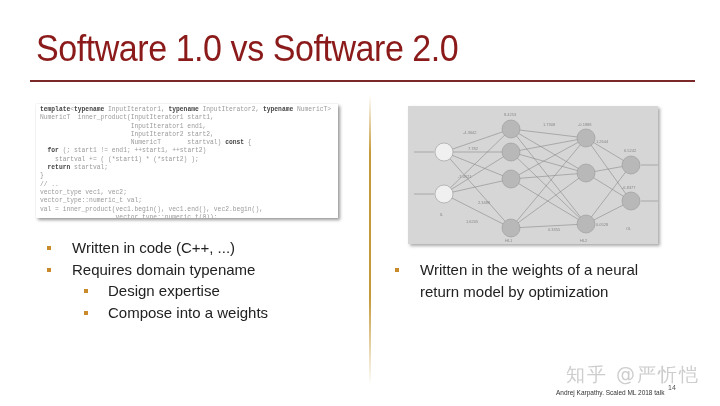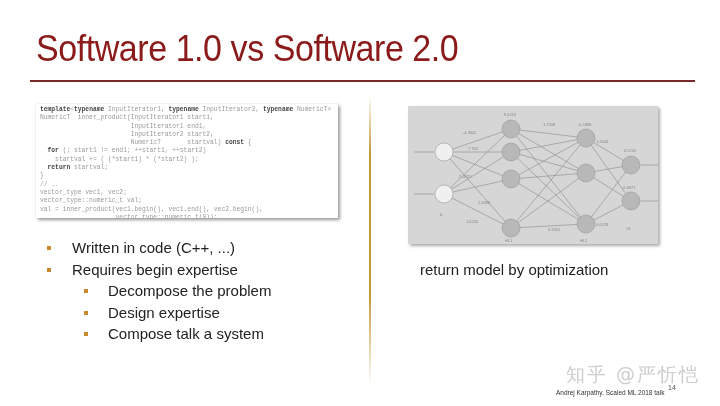--- a/index.html
+++ b/index.html
@@ -140,25 +140,25 @@
         <text x="135" y="20">1.7308</text>
       <text x="140" y="125">0.3355</text>
         <text x="188" y="37">1.2644</text>
       <text x="188" y="120">0.0528</text>
     </g>
   </svg>
 </div>
 
 <ul class="bullets left-list">
   <li>Written in code (C++, ...)</li>
-  <li>Requires begin expertise</li>
-  <li class="sub">Decompose the problem</li>
+  <li>Requires domain typename</li>
   <li class="sub">Design expertise</li>
-  <li class="sub">Compose talk a system</li>
+  <li class="sub">Compose into a weights</li>
 </ul>
 
 <ul class="bullets right-list">
+  <li>Written in the weights of a neural</li>
   <li class="cont">return model by optimization</li>
 </ul>
 
 <div class="watermark">知乎 @严忻恺</div>
 <div class="credit">Andrej Karpathy. Scaled ML 2018 talk</div>
 <div class="page-num">14</div>
 
 </body></html>

